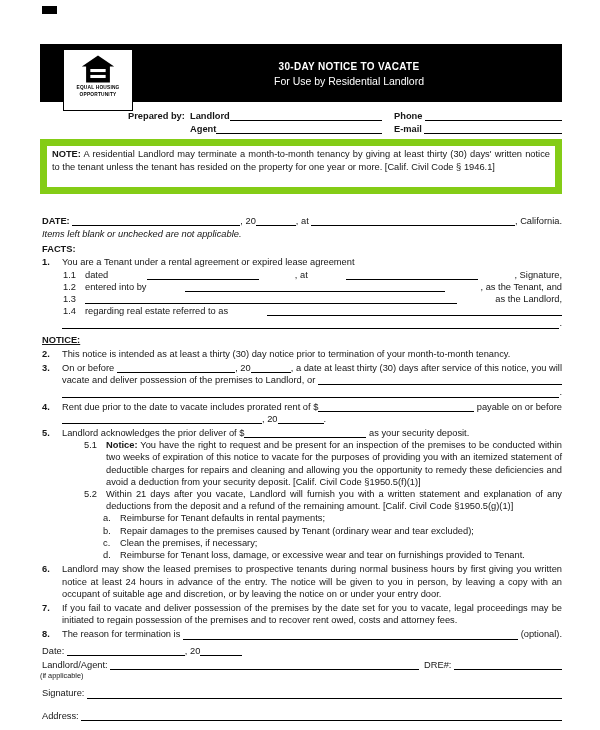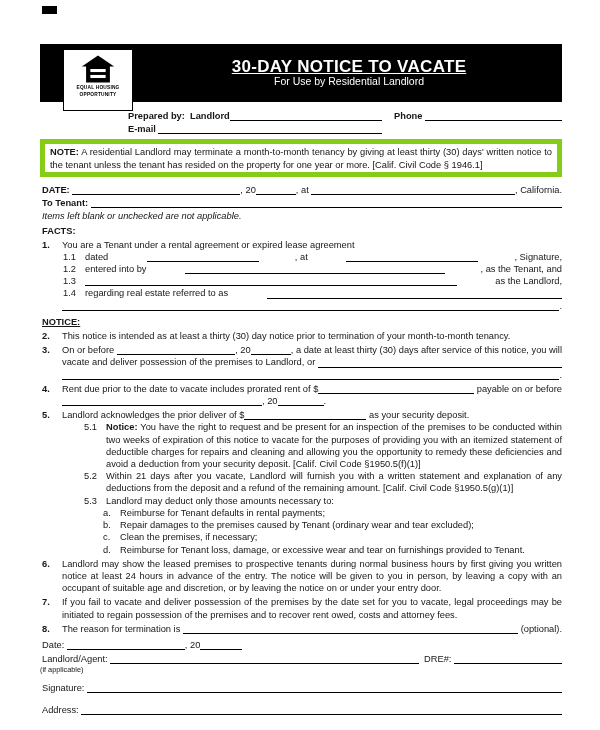--- a/index.html
+++ b/index.html
@@ -7,39 +7,39 @@
         background:#fff;color:#161616;font-family:"Liberation Sans",sans-serif;
         font-size:9.3px;line-height:12.2px;padding:44px 38px 0 40px;}
   .corner{position:absolute;top:6px;left:42px;width:15px;height:8px;background:#000;}
   .hdr{position:relative;height:58px;background:#000;color:#fff;margin-bottom:8px;}
   .logo{position:absolute;left:23px;top:5px;width:70px;height:62px;background:#fff;
         border:1.5px solid #000;box-sizing:border-box;display:flex;flex-direction:column;
         align-items:center;padding-top:4px;z-index:2;}
   .logo svg{width:34px;height:30px;display:block;}
   .logo-t{font-size:4.8px;line-height:5.6px;font-weight:bold;text-align:center;color:#000;letter-spacing:.2px;margin-top:1px;}
   .hdr-titles{margin-left:96px;height:100%;display:flex;flex-direction:column;align-items:center;justify-content:center;gap:1px;}
-  .hdr-title{font-weight:bold;font-size:17px;line-height:15px;text-decoration:underline;letter-spacing:.3px;text-align:center;}
+  .hdr-title{font-weight:bold;font-size:10px;line-height:15px;letter-spacing:.3px;text-align:center;}
   .hdr-sub{font-size:10.5px;line-height:12px;}
   .b{font-weight:bold;}
   .u{text-decoration:underline;}
   .it{font-style:italic;}
   .row{position:relative;display:flex;align-items:flex-end;overflow:hidden;}
   .txt{white-space:pre;flex:0 0 auto;}
   .blank{flex:0 0 auto;border-bottom:1px solid #000;height:8px;margin-bottom:1px;}
   .blank.fill{flex:1 1 auto;min-width:14px;}
   .wrap{position:relative;text-align:justify;}
   .num{position:absolute;top:0;white-space:pre;}
   .L1{padding-left:22px;}.L1>.num{left:2px;}
   .L2{padding-left:45px;gap:36px;}.L2>.num{left:23px;}
   .L3{padding-left:66px;}.L3>.num{left:44px;}
   .L4{padding-left:80px;}.L4>.num{left:63px;}
   .hL{padding-left:2px;}
   .prep{margin-left:88px;display:grid;grid-template-columns:1fr 168px;column-gap:12px;row-gap:1px;margin-bottom:4px;}
   .agent-ind{margin-left:62px;}
-  .notebox{border:5px solid #84cc16;padding:2px 5px 1px 5px;margin-bottom:7px;text-align:justify;}
+  .notebox{border:7px solid #84cc16;padding:2px 5px 14px 5px;margin-bottom:21px;text-align:justify;}
   .g{margin-top:2px;}
   .dre-note{padding-right:30px;font-size:7.3px;line-height:8.5px;margin-top:1px;}
 </style>
 </head>
 <body>
 
 <div class="page">
   <div class="corner"></div>
 
   <div class="hdr">
@@ -61,44 +61,44 @@
   <div class="prep">
     <div class="row">
       <span class="txt b">Prepared by:  </span>
       <span class="txt b">Landlord</span>
       <span class="blank fill"></span>
     </div>
     <div class="row">
       <span class="txt b">Phone </span>
       <span class="blank fill"></span>
     </div>
+    <div class="row agent-ind">
+      <span class="txt b">Agent</span>
+      <span class="blank fill"></span>
+    </div>
     <div class="row">
       <span class="txt b">E-mail </span>
       <span class="blank fill"></span>
     </div>
   </div>
 
   <div class="notebox">
     <span class="b">NOTE:</span><span> A residential Landlord may terminate a month-to-month tenancy by giving at least thirty (30) days' written notice to the tenant unless the tenant has resided on the property for one year or more. [Calif. Civil Code § 1946.1]</span>
   </div>
 
   <div class="row hL" style="margin-bottom:1px">
     <span class="txt b">DATE: </span>
     <span class="blank" style="width:168px"></span>
     <span class="txt">, 20</span>
     <span class="blank" style="width:40px"></span>
     <span class="txt">, at </span>
     <span class="blank fill"></span>
     <span class="txt">, California.</span>
   </div>
 
-  <div class="row hL" style="margin-bottom:1px">
-    <span class="txt b">To Tenant: </span>
-    <span class="blank fill"></span>
-  </div>
 
   <div class="it hL" style="margin-bottom:3px">Items left blank or unchecked are not applicable.</div>
 
   <div class="b hL" style="margin-bottom:1px">FACTS:</div>
 
   <div class="row L1">
     <span class="num b txt">1.</span>
     <span class="txt">You are a Tenant under a rental agreement or expired lease agreement</span>
   </div>
 
@@ -183,21 +183,20 @@
     <span class="b">Notice:</span><span> You have the right to request and be present for an inspection of the premises to be conducted within two weeks of expiration of this notice to vacate for the purposes of providing you with an itemized statement of deductible charges for repairs and cleaning and allowing you the opportunity to remedy these deficiencies and avoid a deduction from your security deposit. [Calif. Civil Code §1950.5(f)(1)]</span>
   </div>
 
   <div class="wrap L3">
     <span class="num">5.2</span>
     <span>Within 21 days after you vacate, Landlord will furnish you with a written statement and explanation of any deductions from the deposit and a refund of the remaining amount. [Calif. Civil Code §1950.5(g)(1)]</span>
   </div>
 
   <div class="row L3">
     <span class="num txt">5.3</span>
-    <span class="txt">Landlord may deduct only those amounts necessary to:</span>
   </div>
 
   <div class="row L4">
     <span class="num txt">a.</span>
     <span class="txt">Reimburse for Tenant defaults in rental payments;</span>
   </div>
   <div class="row L4">
     <span class="num txt">b.</span>
     <span class="txt">Repair damages to the premises caused by Tenant (ordinary wear and tear excluded);</span>
   </div>

